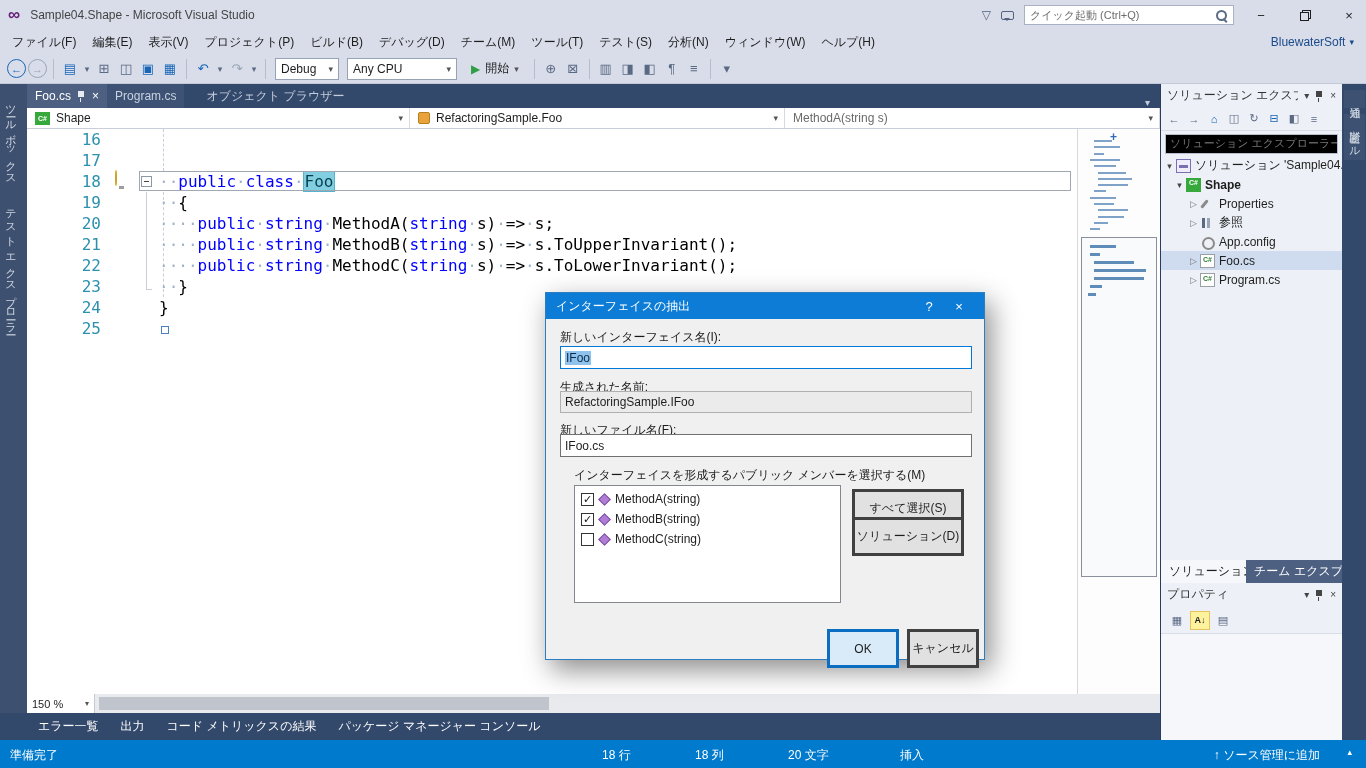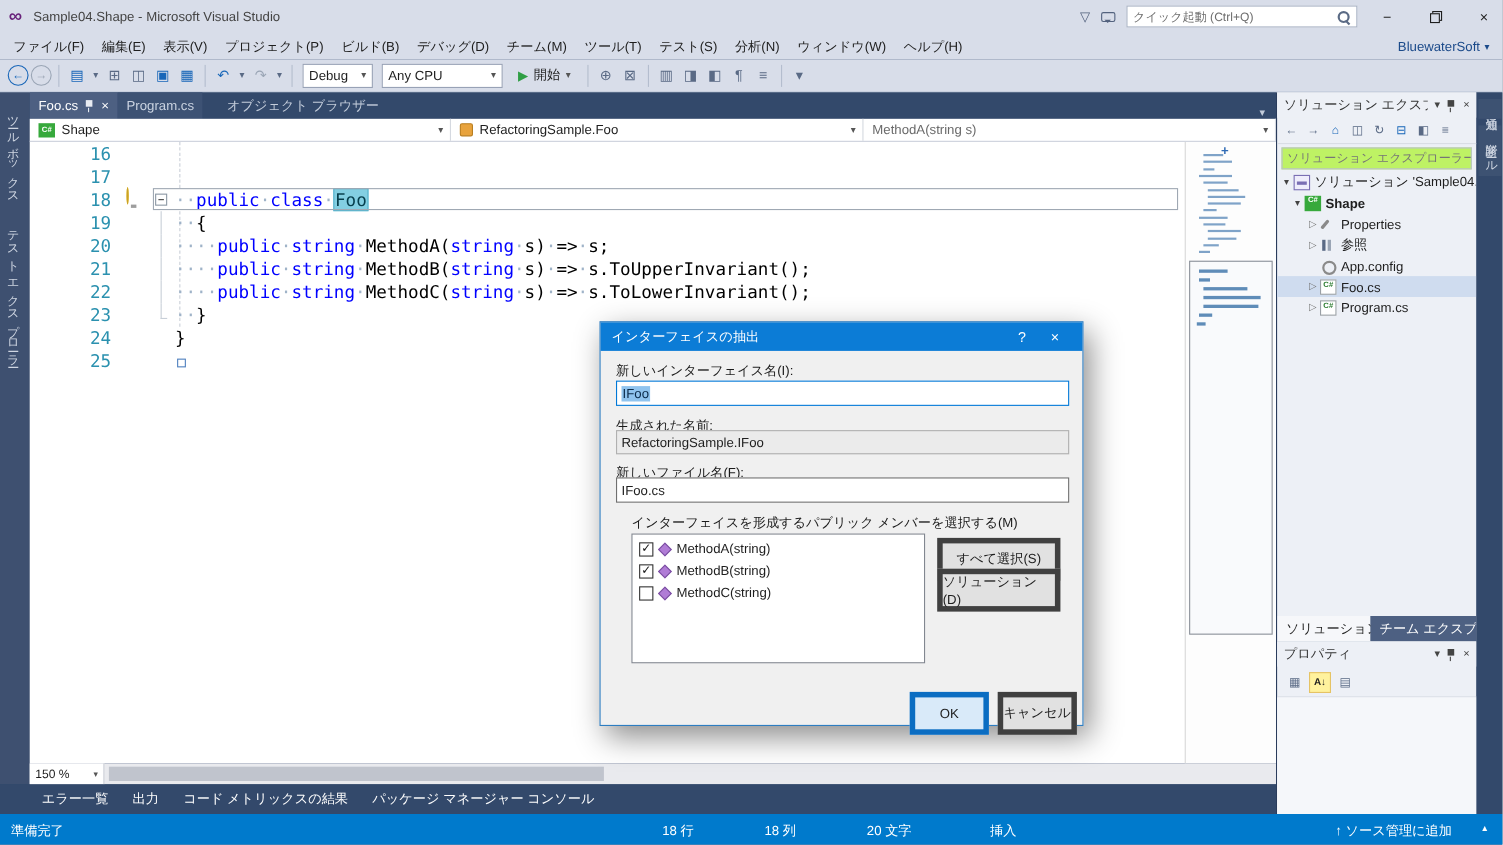--- a/index.html
+++ b/index.html
@@ -120,21 +120,21 @@
   
   #right-panel{position:absolute;left:1160px;top:84px;width:182px;height:656px;background:#EDF0F6;border-left:1px solid #2A3C5C}
   .pane-title{height:23px;display:flex;align-items:center;padding:0 6px;color:#333;background:#EDF0F6}
   .pane-title .lbl{flex:1;white-space:nowrap;overflow:hidden}
   .pane-title .ico{margin-left:6px;color:#444;font-size:10px}
   .pane-title .pinico{color:#444}
   #se-toolbar{height:24px;display:flex;align-items:center;gap:2px;padding:0 4px;border-bottom:1px solid #D9DDE5}
   .se-tico{display:inline-flex;align-items:center;justify-content:center;width:18px;height:18px;font-size:11px}
   .se-tico.blue{color:#1866B8}.se-tico.gray{color:#5A6A85}
   #se-search{height:25px;display:flex;align-items:center;padding:2px 4px}
-  #se-search .box{flex:1;height:20px;background:#bef264;border:1px solid #B8C0CC;display:flex;align-items:center;
+  #se-search .box{flex:1;height:20px;background:#000000;border:1px solid #B8C0CC;display:flex;align-items:center;
     justify-content:space-between;padding:0 4px;color:#767676;font-size:11px;white-space:nowrap;overflow:hidden}
   #se-tree{position:absolute;left:0;top:72px;width:100%;height:404px;overflow:hidden}
   .trow{height:19px;display:flex;align-items:center;white-space:nowrap}
   .trow.selected{background:#CFDCEF}
   .trow .exp{width:13px;font-size:9px;color:#444;text-align:center;flex:0 0 13px}
   .trow .exp.closed{color:#777}
   .trow .lbl{margin-left:4px;overflow:hidden}
   .trow .lbl.bold{font-weight:bold}
   .ticon{width:15px;height:14px;flex:0 0 15px;position:relative;display:inline-block}
   .ticon.solution{background:#EFEDFB;border:1px solid #7A6FB3}
@@ -173,21 +173,21 @@
   .dlg-input{position:absolute;left:14px;width:412px;height:23px;background:#fff;border:1px solid #707070;
     display:flex;align-items:center;padding:0 4px;font-size:12px}
   .dlg-input.focus{border-color:#0078D7}
   .dlg-input.readonly{background:#EBEBEB;border-color:#B0B0B0;height:22px}
   .selflag{background:#8FC3EE;color:#0B2B4A;padding:0 1px}
   #member-list{position:absolute;left:28px;top:192px;width:267px;height:118px;background:#fff;border:1px solid #828790;padding-top:3px}
   .mrow{height:20px;display:flex;align-items:center;gap:6px;padding-left:6px}
   .cb{width:13px;height:13px;background:#fff;border:1px solid #333;display:inline-flex;align-items:center;
     justify-content:center;font-size:11px;color:#111;line-height:1}
   .micon{width:9px;height:9px;background:#B07CD6;border:1px solid #7A4FA0;transform:rotate(45deg);flex:0 0 9px}
-  .dlg-btn{position:absolute;height:39px;background:#E1E1E1;border:5px solid #404040;display:flex;
+  .dlg-btn{position:absolute;height:39px;background:#E1E1E1;border:3px solid #404040;display:flex;
     align-items:center;justify-content:center;font-size:12px}
   .dlg-btn.default{background:#D9EAF9;border-color:#0B6DC2}
 </style>
 </head>
 <body>
 
 <div id="app">
 
   <div id="titlebar">
     <span class="vslogo">∞</span>

